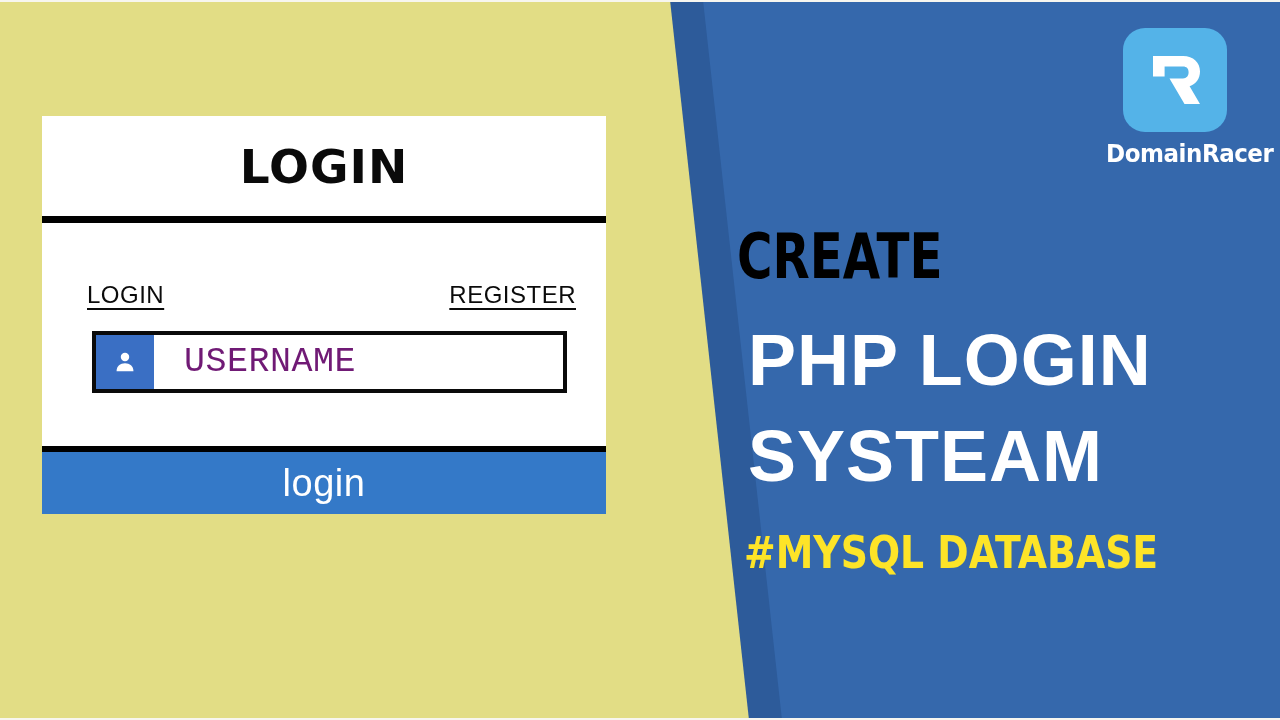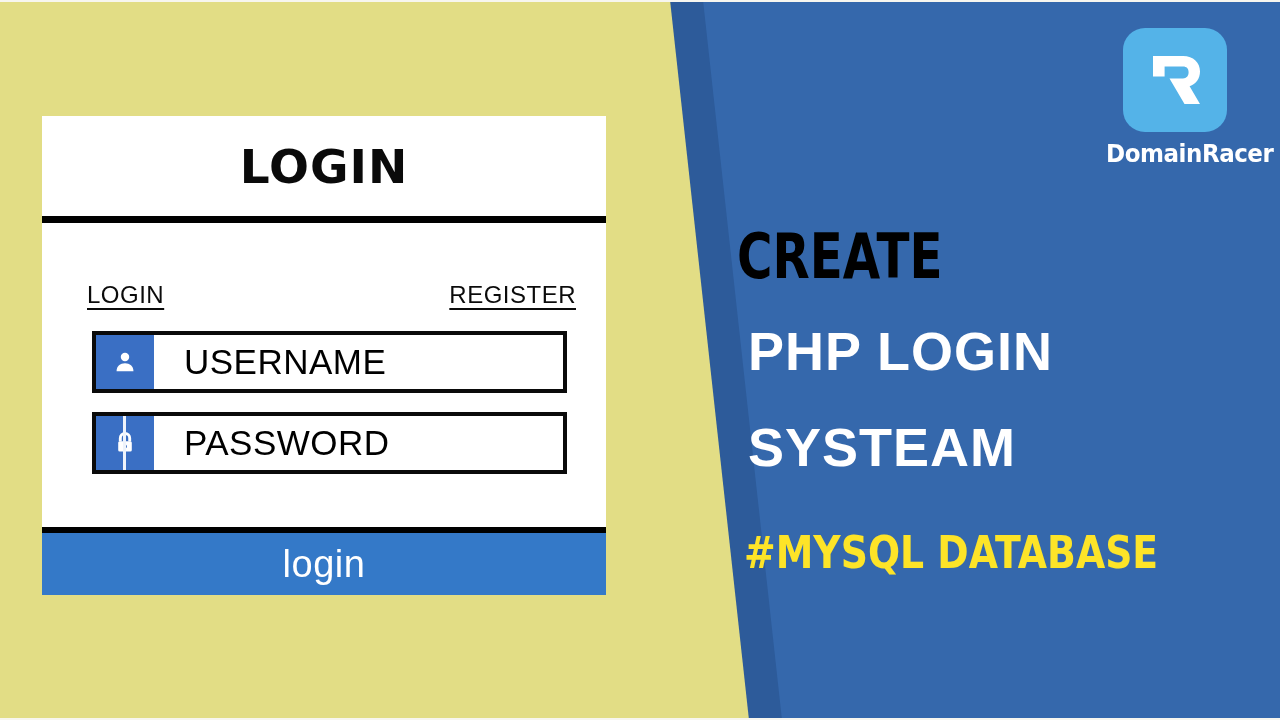--- a/index.html
+++ b/index.html
@@ -115,23 +115,23 @@
     position:absolute;
     left:27px; top:0; bottom:0;
     width:3px;
     background:#eef3fb;
   }
   .field-text {
     flex:1 1 auto;
     display:flex; align-items:center;
     padding-left:30px;
     font-size:35px;
-    color:#000000;
+    color:#701a75;
     letter-spacing:0.5px;
-    font-family:Liberation Sans, sans-serif;
+    font-family:Liberation Mono, monospace;
   }
 
   .card-foot-space { height:34px; background:#ffffff; }
 
   #login-button {
     width:564px;
     height:68px;
     background:#3479c8;
     border:none;
     border-top:6px solid #000000;
@@ -161,21 +161,21 @@
     transform:scaleX(0.78);
     transform-origin:left center;
     font-family:"DejaVu Sans", sans-serif;
     line-height:1;
     white-space:nowrap;
   }
   .promo-line1, .promo-line2 {
     position:absolute;
     left:11px;
     color:#ffffff;
-    font-size:54px;
+    font-size:72px;
     font-weight:bold;
     letter-spacing:1px;
     font-family:"Liberation Sans", sans-serif;
     line-height:1;
     white-space:nowrap;
   }
   .promo-line1 { top:316px; }
   .promo-line2 { top:412px; }
   .promo-tag {
     position:absolute;
@@ -243,31 +243,20 @@
       <div class="field">
         <div class="field-icon">
           <svg width="26" height="26" viewBox="0 0 24 24" aria-hidden="true">
             <circle cx="12" cy="7.4" r="3.9" fill="#ffffff"></circle>
             <path d="M4.2 20.5 C4.2 15.9 7.6 13.2 12 13.2 C16.4 13.2 19.8 15.9 19.8 20.5 Z" fill="#ffffff"></path>
           </svg>
         </div>
         <div class="field-text">USERNAME</div>
       </div>
 
-      <div class="field">
-        <div class="field-icon">
-          <svg width="24" height="26" viewBox="0 0 24 26" aria-hidden="true">
-            <path d="M7.3 11.5 V8.2 a4.7 4.7 0 0 1 9.4 0 V11.5" fill="none" stroke="#ffffff" stroke-width="2.9"></path>
-            <rect x="5.2" y="11.2" width="13.6" height="10.4" rx="1.6" fill="#ffffff"></rect>
-            <circle cx="12" cy="16.4" r="1.9" fill="#3a6fc4"></circle>
-          </svg>
-          <div class="caret"></div>
-        </div>
-        <div class="field-text">PASSWORD</div>
-      </div>
 
       <div class="card-foot-space"></div>
     </div>
 
     <div id="login-button">
       <span class="btn-label">login</span>
     </div>
   </div>
 
   <div id="promo">

